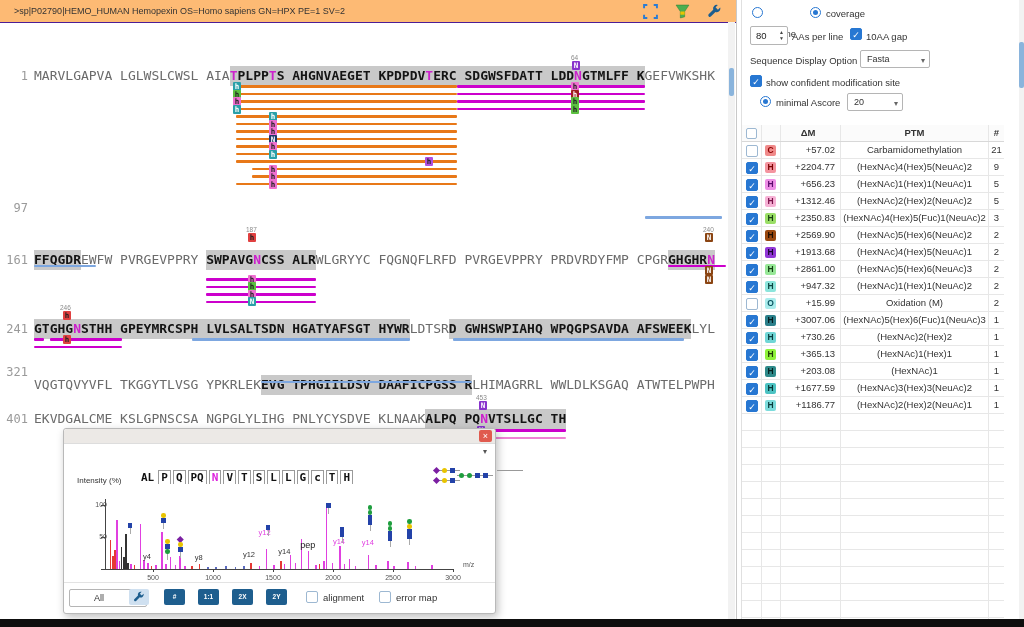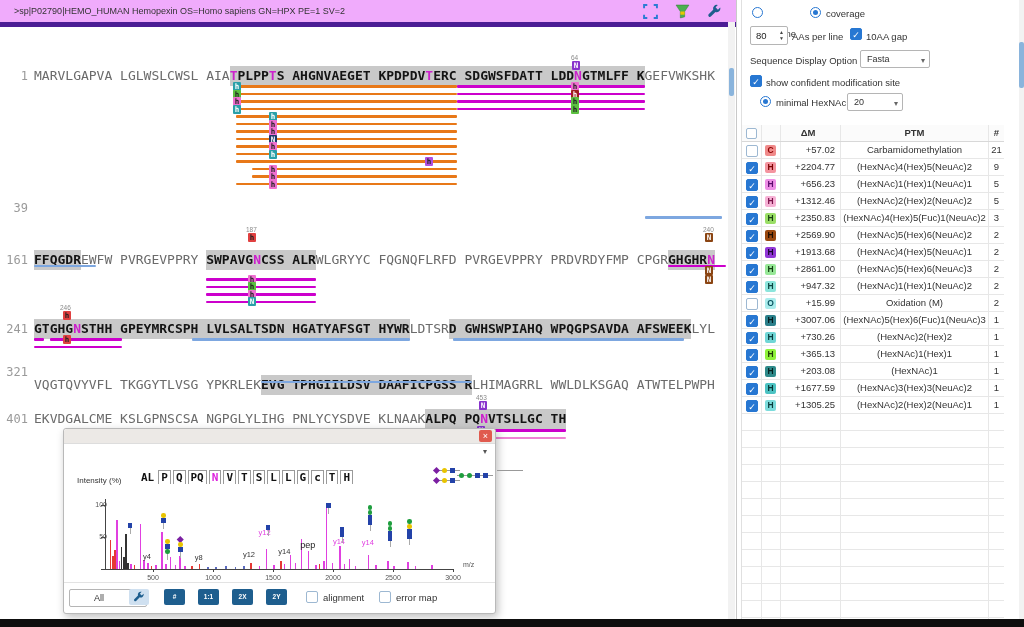--- a/index.html
+++ b/index.html
@@ -1,21 +1,21 @@
 <!DOCTYPE html>
 <html><head>
 <meta charset="utf-8">
 <style>
   html,body{margin:0;padding:0;}
   body{width:1024px;height:627px;position:relative;background:#fff;overflow:hidden;
        font-family:"Liberation Sans",sans-serif;color:#333;}
   .abs{position:absolute;}
   
   #left-pane{left:0;top:0;width:736px;height:619px;border-right:1px solid #c9c9c9;background:#fff;}
-  #top-bar{left:0;top:0;width:736px;height:22px;border-bottom:5px solid #4c1d95;background:#f0abfc;text-decoration:underline;}
+  #top-bar{left:0;top:0;width:736px;height:22px;border-bottom:1px solid #4c1d95;background:#fdba74;text-decoration:underline;}
   #top-bar .title{position:absolute;left:14px;top:6px;font-size:9px;color:#333;}
   .tb-icon{position:absolute;top:4px;width:15px;height:15px;cursor:pointer;}
   
   #seq-layer{left:0;top:22px;width:730px;height:597px;}
   .seq-line{position:absolute;font-family:"DejaVu Sans Mono",monospace;font-size:13px;
             white-space:pre;color:#6b6b6b;line-height:13px;}
   .seq-num{position:absolute;width:26px;text-align:right;font-family:"DejaVu Sans Mono",monospace;
            font-size:12px;color:#9a9a9a;}
   .seg-hl{background:#c9c9c9;color:#141414;font-weight:bold;padding:2px 0 3px;}
   .seg-mg{color:#cc22cc !important;font-weight:bold;}
@@ -102,21 +102,21 @@
       <path d="M1 1 H13 L9 7 V12 L5 13 V7 Z" fill="#4caf50" stroke="#2e7d32" stroke-width="0.5"></path>
       <rect x="5" y="7" width="4" height="3" fill="#e8c400"></rect>
     </svg>
     <svg class="tb-icon" style="left:707px" viewBox="0 0 14 14">
       <path d="M12.5 4.2 a3.4 3.4 0 0 1 -4.6 3.2 L3.6 11.7 a1.5 1.5 0 0 1 -2.1-2.1 L5.8 5.3 a3.4 3.4 0 0 1 4.3-4.3 L8 3.1 l2.2 2.2 2.1-2.1 c.1.3.2.6.2 1z" fill="#1e5e8e"></path>
     </svg>
   </div>
   <div id="seq-layer" class="abs">
       <div class="seq-num" style="left: 2px; top: 47px;">1</div>
       <div class="seq-line" style="left: 34px; top: 47px;"><span>MARVLGAPVA LGLWSLCWSL AIA</span><span class="seg-hl seg-mg">T</span><span class="seg-hl">PLPP</span><span class="seg-hl seg-mg">T</span><span class="seg-hl">S AHGNVAEGET KPDPDV</span><span class="seg-hl seg-mg">T</span><span class="seg-hl">ERC SDGWSFDATT LDD</span><span class="seg-hl seg-mg">N</span><span class="seg-hl">GTMLFF K</span><span>GEFVWKSHK</span></div>
-      <div class="seq-num" style="left: 2px; top: 179px;">39</div>
+      <div class="seq-num" style="left: 2px; top: 179px;">97</div>
       <div class="seq-num" style="left: 2px; top: 231px;">161</div>
       <div class="seq-line" style="left: 34px; top: 231px;"><span class="seg-hl">FFQGDR</span><span>EWFW PVRGEVPPRY </span><span class="seg-hl">SWPAVG</span><span class="seg-hl seg-mg">N</span><span class="seg-hl">CSS ALR</span><span>WLGRYYC FQGNQFLRFD PVRGEVPPRY PRDVRDYFMP CPGR</span><span class="seg-hl">GHGHR</span><span class="seg-hl seg-mg">N</span></div>
       <div class="seq-num" style="left: 2px; top: 300px;">241</div>
       <div class="seq-line" style="left: 34px; top: 300px;"><span class="seg-hl">GTGHG</span><span class="seg-hl seg-mg">N</span><span class="seg-hl">STHH GPEYMRCSPH LVLSALTSDN HGATYAFSGT HYWR</span><span>LDTSR</span><span class="seg-hl">D GWHSWPIAHQ WPQGPSAVDA AFSWEEK</span><span>LYL</span></div>
       <div class="seq-num" style="left: 2px; top: 343px;">321</div>
       <div class="seq-line" style="left: 34px; top: 343px; margin-top: 13px;"><span>VQGTQVYVFL TKGGYTLVSG YPKRLEK</span><span class="seg-hl">EVG TPHGIILDSV DAAFICPGSS R</span><span>LHIMAGRRL WWLDLKSGAQ ATWTELPWPH</span></div>
       <div class="seq-num" style="left: 2px; top: 390px;">401</div>
       <div class="seq-line" style="left: 34px; top: 390px;"><span>EKVDGALCME KSLGPNSCSA NGPGLYLIHG PNLYCYSDVE KLNAAK</span><span class="seg-hl">ALPQ PQ</span><span class="seg-hl seg-mg">N</span><span class="seg-hl">VTSLLGC TH</span></div>
       <div class="bar" style="left: 236px; top: 63px; width: 221px; background: rgb(232, 120, 24);"></div>
       <div class="bar" style="left: 457px; top: 63px; width: 188px; background: rgb(204, 0, 204);"></div>
@@ -380,21 +380,21 @@
   <div class="ctl-label" style="left:8px;top:55px;">Sequence Display Option</div>
   <div class="selbox" style="left:118px;top:50px;width:62px;height:16px;line-height:16px;padding-left:6px;">
     <span>Fasta</span>
     <span class="caret">▾</span>
   </div>
 
   <div class="chk on" style="left:8px;top:75px;">✓</div>
   <div class="ctl-label" style="left:24px;top:77px;">show confident modification site</div>
 
   <div class="radio sel" style="left:18px;top:96px;"></div>
-  <div class="ctl-label" style="left:34px;top:97px;">minimal HexNAc</div>
+  <div class="ctl-label" style="left:34px;top:97px;">minimal Ascore</div>
   <div class="selbox" style="left:105px;top:93px;width:48px;height:16px;line-height:16px;padding-left:6px;">
     <span>20</span>
     <span class="caret">▾</span>
   </div>
 
   <div id="ptm-table" class="abs">
       <div class="trow hdr">
         <div class="c c-sel"></div>
         <div class="rowchk off chk" style="left: 4px;"></div>
         <div class="c c-chip"></div>
@@ -567,21 +567,21 @@
         <div class="c c-ptm">(HexNAc)3(Hex)3(NeuAc)2</div>
         <div class="c c-n">1</div>
       </div>
       <div class="trow">
         <div class="c c-sel">
           <div class="chk on" style="left: 4px; top: 2.5px;">✓</div>
         </div>
         <div class="c c-chip">
           <div class="chip" style="background: rgb(124, 220, 220); color: rgb(10, 60, 60);">H</div>
         </div>
-        <div class="c c-dm">+1305.25</div>
+        <div class="c c-dm">+1186.77</div>
         <div class="c c-ptm">(HexNAc)2(Hex)2(NeuAc)1</div>
         <div class="c c-n">1</div>
       </div>
       <div class="trow">
         <div class="c c-sel"></div>
         <div class="c c-chip"></div>
         <div class="c c-dm"></div>
         <div class="c c-ptm"></div>
         <div class="c c-n"></div>
       </div>

